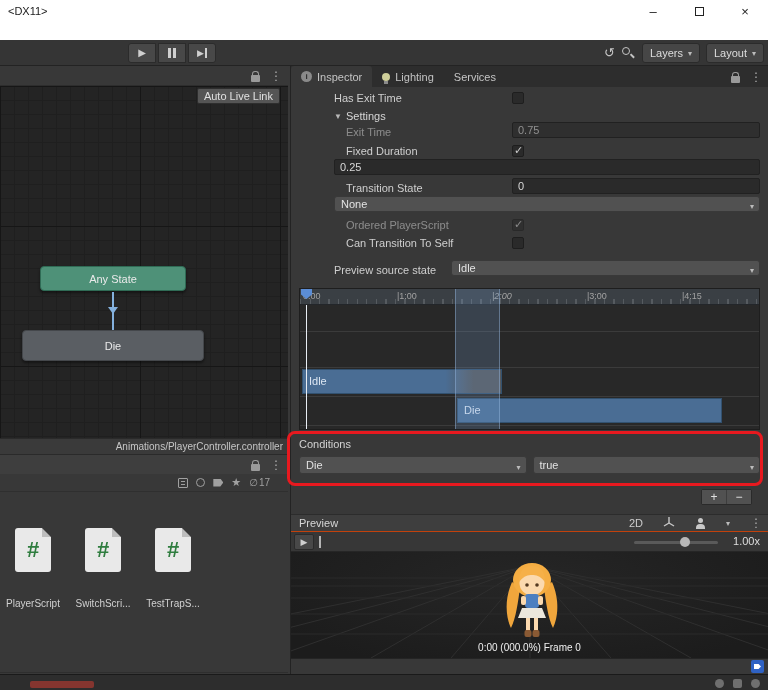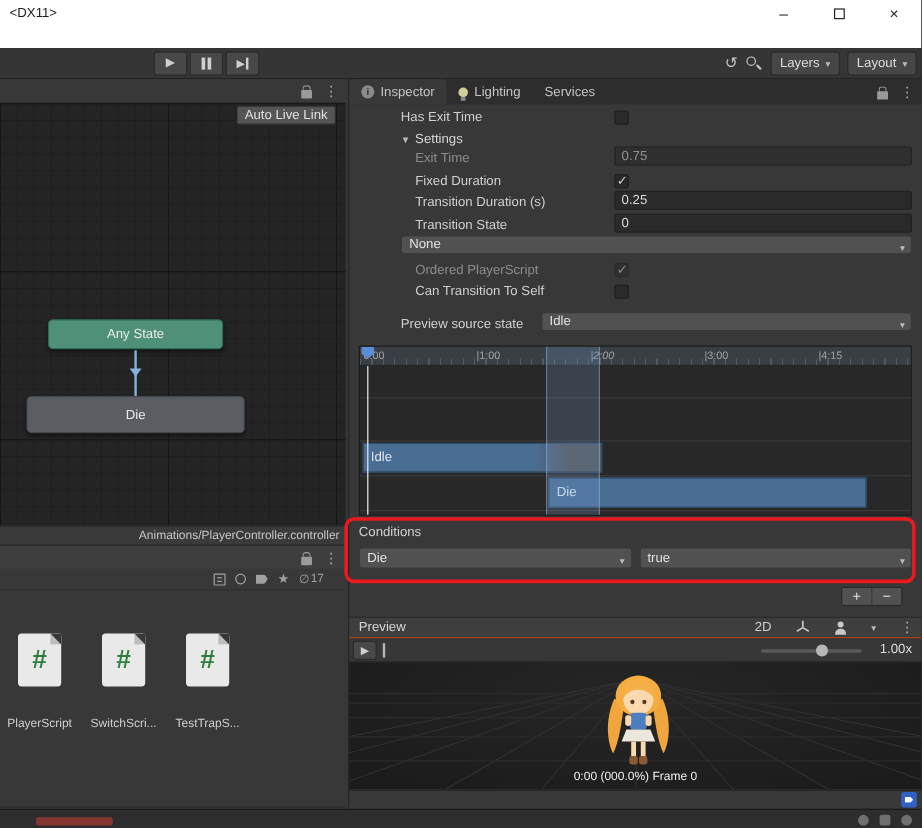--- a/index.html
+++ b/index.html
@@ -328,21 +328,20 @@
       <span class="lbl ind dim">Exit Time</span>
       <span class="tf dim">0.75</span>
     </div>
     <div class="irow" style="top:75px;">
       <span class="lbl ind">Fixed Duration</span>
       <span class="cb on">
           <span class="tick">✓</span>
         </span>
     </div>
     <div class="irow" style="top:93px;">
-      <span class="lbl ind">Transition Duration (s)</span>
       <span class="tf">0.25</span>
     </div>
     <div class="irow" style="top:112px;">
       <span class="lbl ind">Transition State</span>
       <span class="tf">0</span>
     </div>
     <div class="irow" style="top:130px;">
       <span class="dd"><span>None</span><span class="caret">▾</span></span>
     </div>
     <div class="irow" style="top:149px;">

